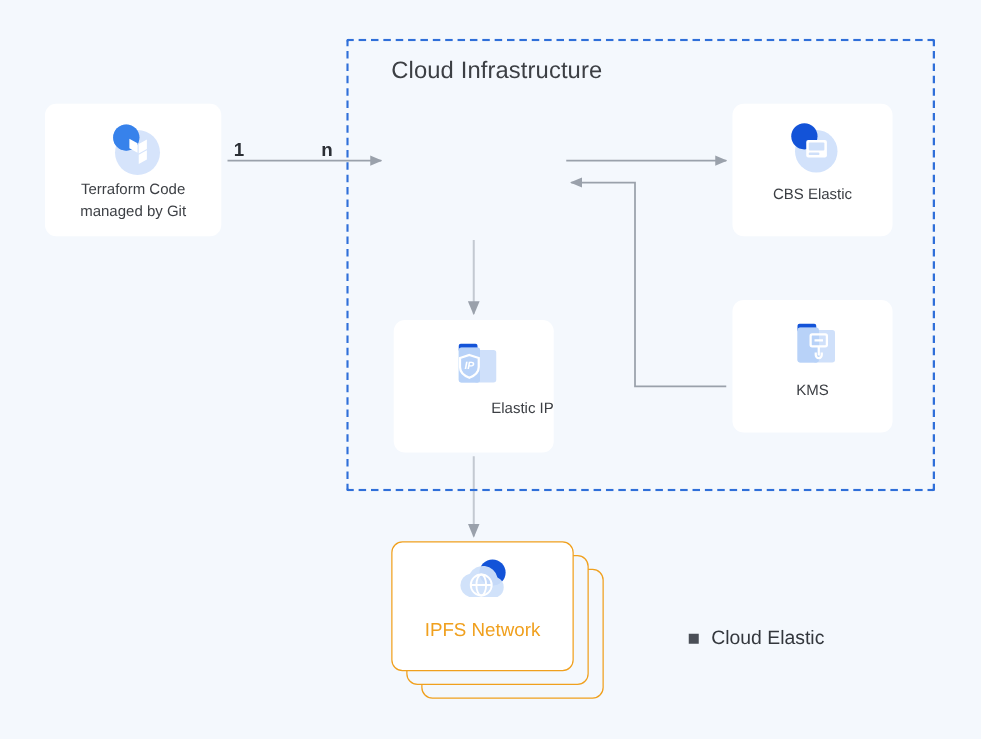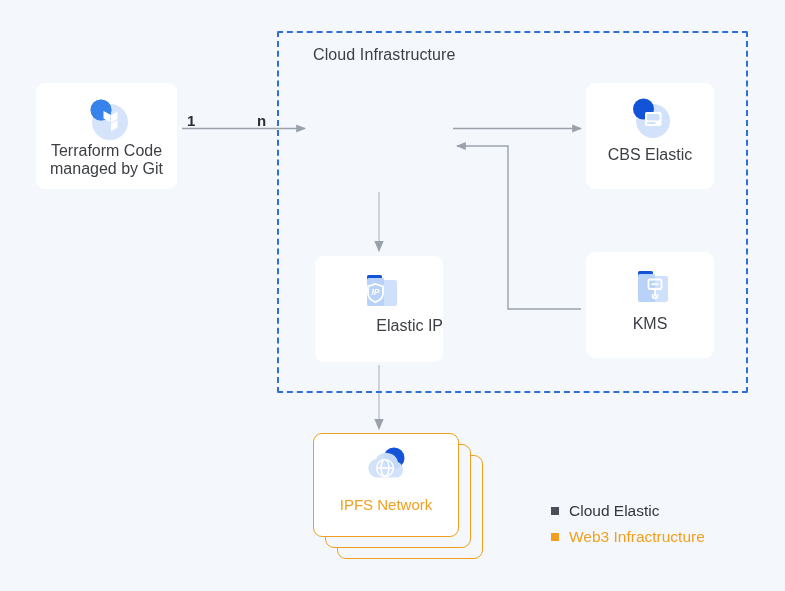--- a/index.html
+++ b/index.html
@@ -30,57 +30,57 @@
     width: 471px;
     height: 362px;
     border: 2px dashed #2f6fd9;
     border-radius: 2px;
     box-sizing: border-box;
   }
   .group-title {
     position: absolute;
     left: 313px;
     top: 46px;
-    font-size: 16px;
+    font-size: 19px;
     color: #3c3f44;
     letter-spacing: 0.1px;
     white-space: nowrap;
   }
 
   
   .card {
     position: absolute;
     background: #ffffff;
     border-radius: 9px;
     box-sizing: border-box;
   }
   .card-label {
     position: absolute;
     left: 0;
     width: 100%;
     text-align: center;
-    font-size: 16px;
+    font-size: 12px;
     line-height: 18px;
     color: #3c3f44;
     white-space: pre-line;
   }
 
   #card-terraform { left: 36px;  top: 83px;  width: 141px; height: 106px; }
   #card-terraform .card-label { top: 59px; }
 
   #card-blockchain { left: 311px; top: 83px;  width: 137px; height: 106px; }
   #card-blockchain .card-label { top: 59px; }
 
   #card-cbs { left: 586px; top: 83px;  width: 128px; height: 106px; }
   #card-cbs .card-label { top: 63px; }
 
   #card-eip { left: 315px; top: 256px; width: 128px; height: 106px; }
   #card-eip .card-label { top: 61px; text-align: right; }
 
-  #card-kms { left: 586px; top: 252px; width: 128px; height: 106px; }
+  #card-kms { left: 586px; top: 240px; width: 128px; height: 106px; }
   #card-kms .card-label { top: 63px; }
 
   
   .icon-slot {
     position: absolute;
     left: 50%;
     transform: translateX(-50%);
     top: 12px;
     width: 52px;
     height: 48px;
@@ -272,19 +272,15 @@
       </div>
       <div class="card-label">IPFS Network</div>
     </div>
   </div>
 
   <div id="legend">
     <div class="legend-row" id="legend-row-cloud">
       <span class="legend-marker"></span>
       <span class="legend-text">Cloud Elastic</span>
     </div>
-    <div class="legend-row" id="legend-row-web3">
-      <span class="legend-marker"></span>
-      <span class="legend-text">Web3 Infractructure</span>
-    </div>
   </div>
 
 </div>
 
 </body></html>

